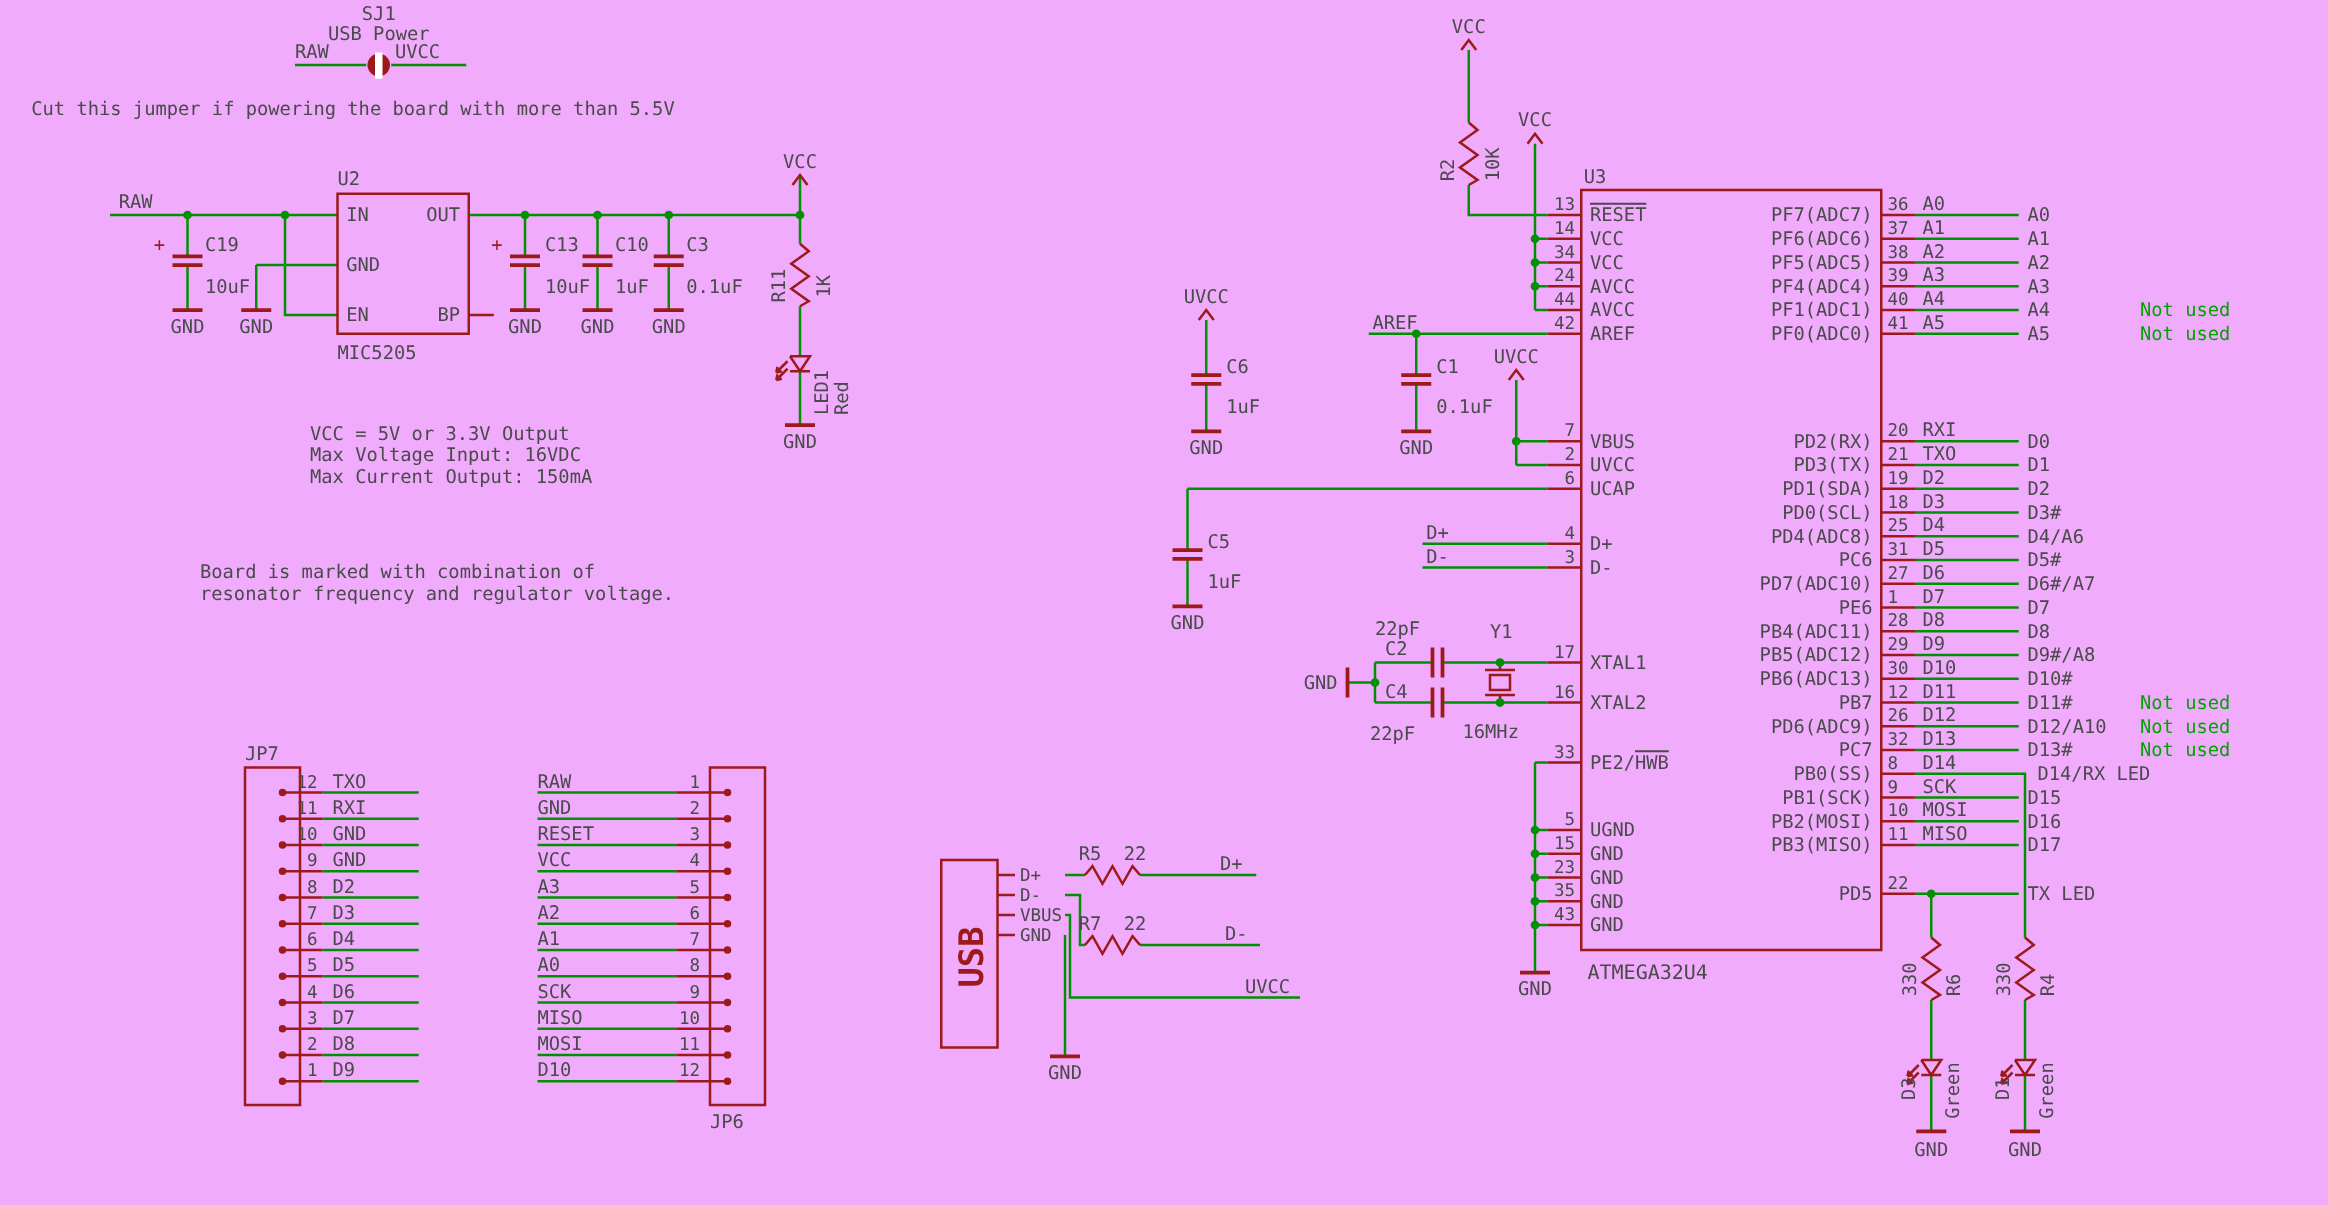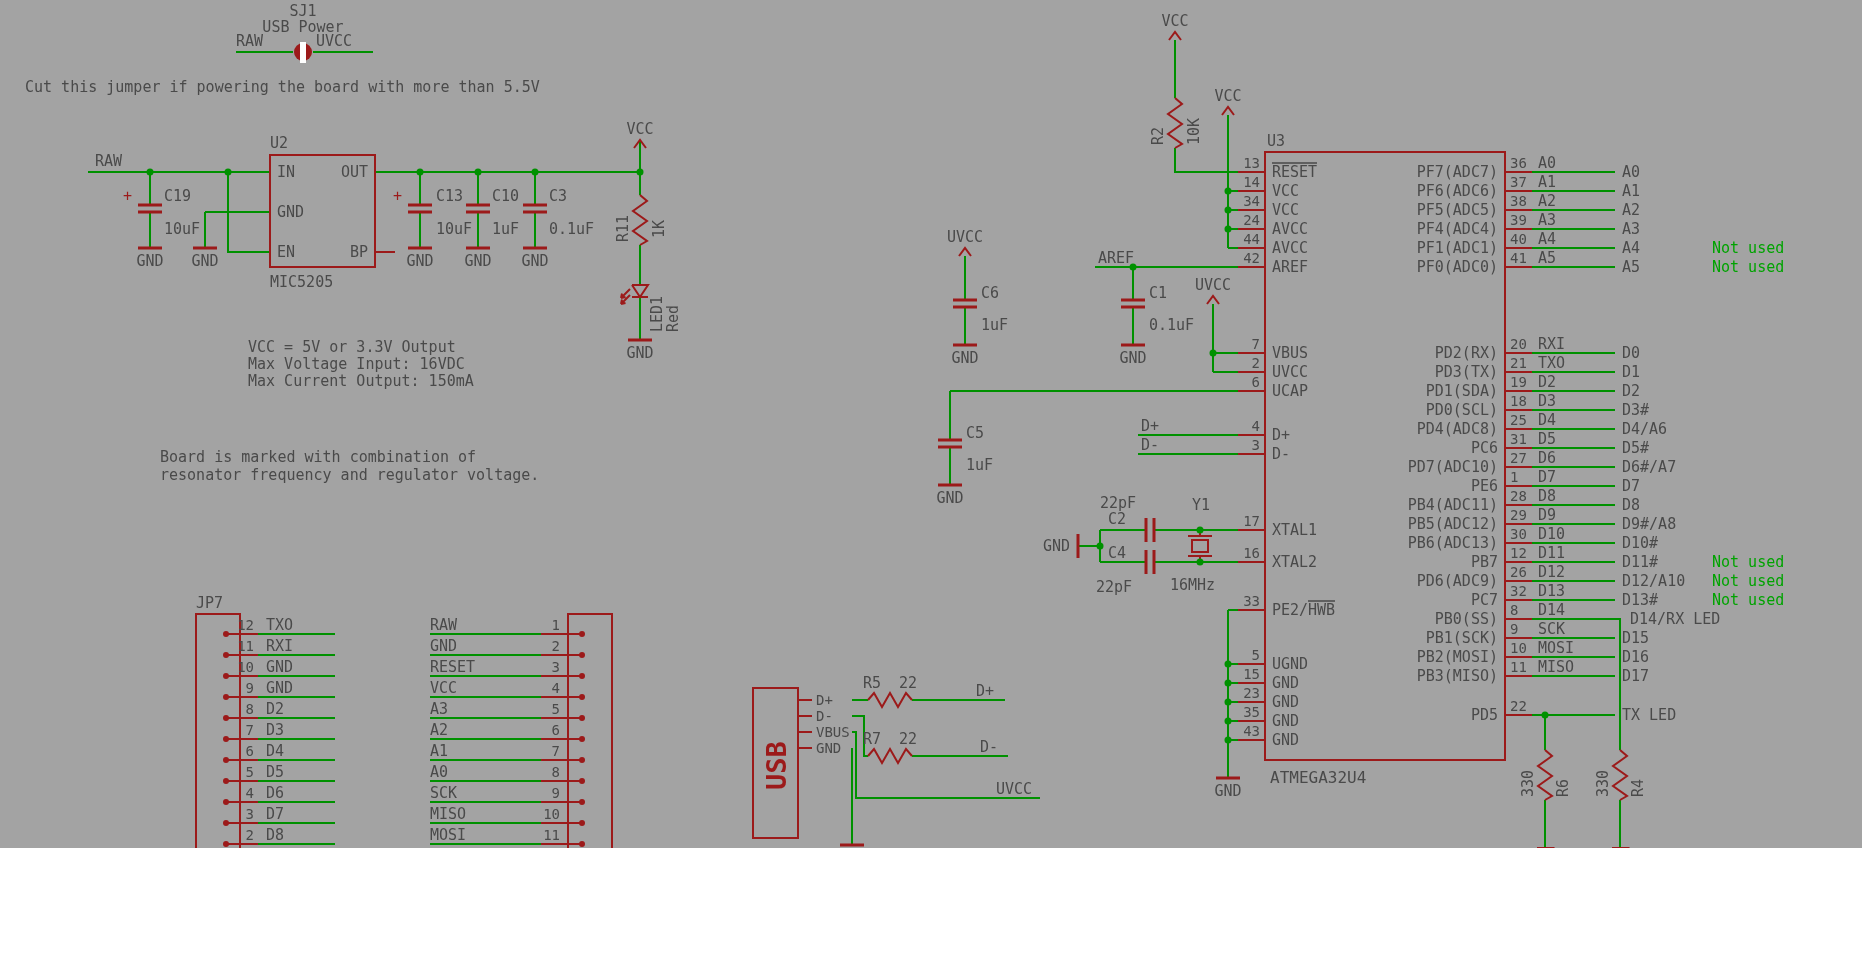--- a/index.html
+++ b/index.html
@@ -1,16 +1,16 @@
 <!DOCTYPE html>
 <html><head>
 <meta charset="utf-8">
 <style>
   html,body{margin:0;padding:0;background:#ffffff}
-  .stage{position:relative;width:1862px;height:848px;background:#a3a3a3;overflow:hidden}
+  .stage{position:relative;width:1862px;height:964px;background:#f0abfc;overflow:hidden}
   svg text{font-family:"DejaVu Sans Mono",monospace;font-size:15px;fill:#4a4a4a}
   svg text.n{font-size:14px}
   svg text.lg{font-size:16px}
   svg text.big{font-size:27px;font-weight:bold}
   svg text.m{fill:#9c1a1a}
   svg text.g{fill:#00a300}
   svg text.e{text-anchor:end}
   svg text.mid{text-anchor:middle}
   .w{stroke:#009100;stroke-width:2;fill:none}
   .c{stroke:#9c1a1a;stroke-width:2;fill:none}

